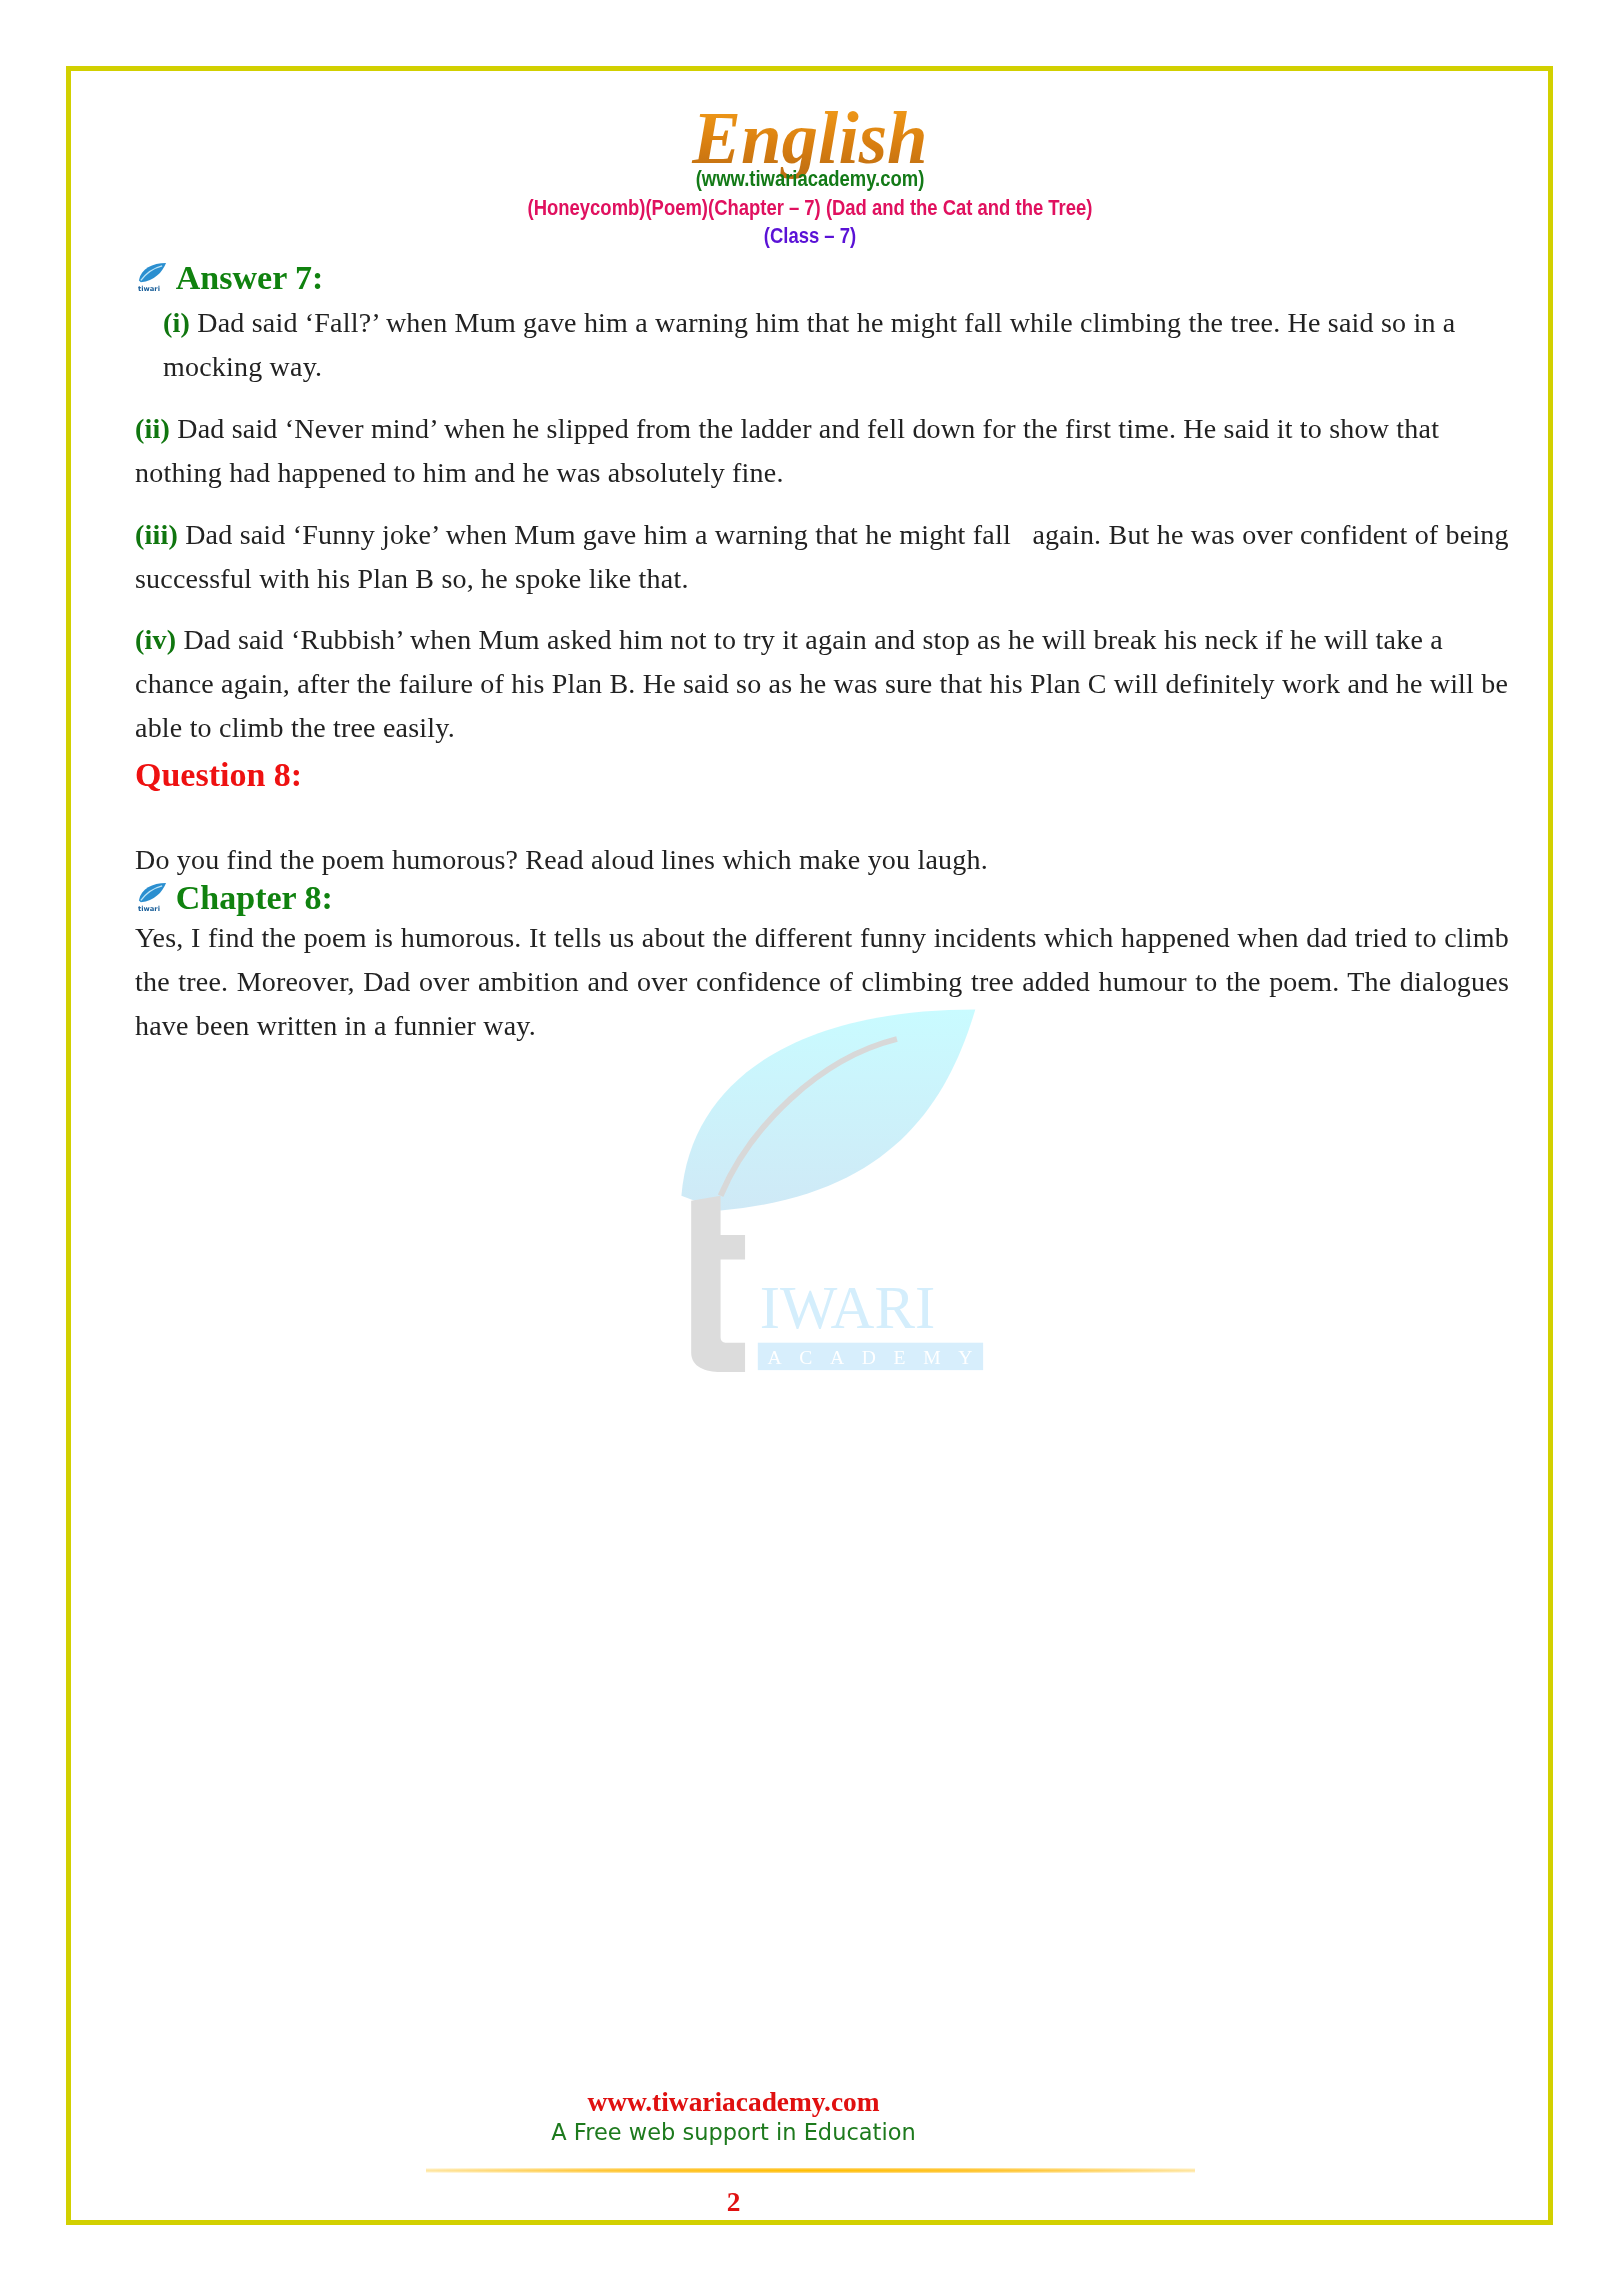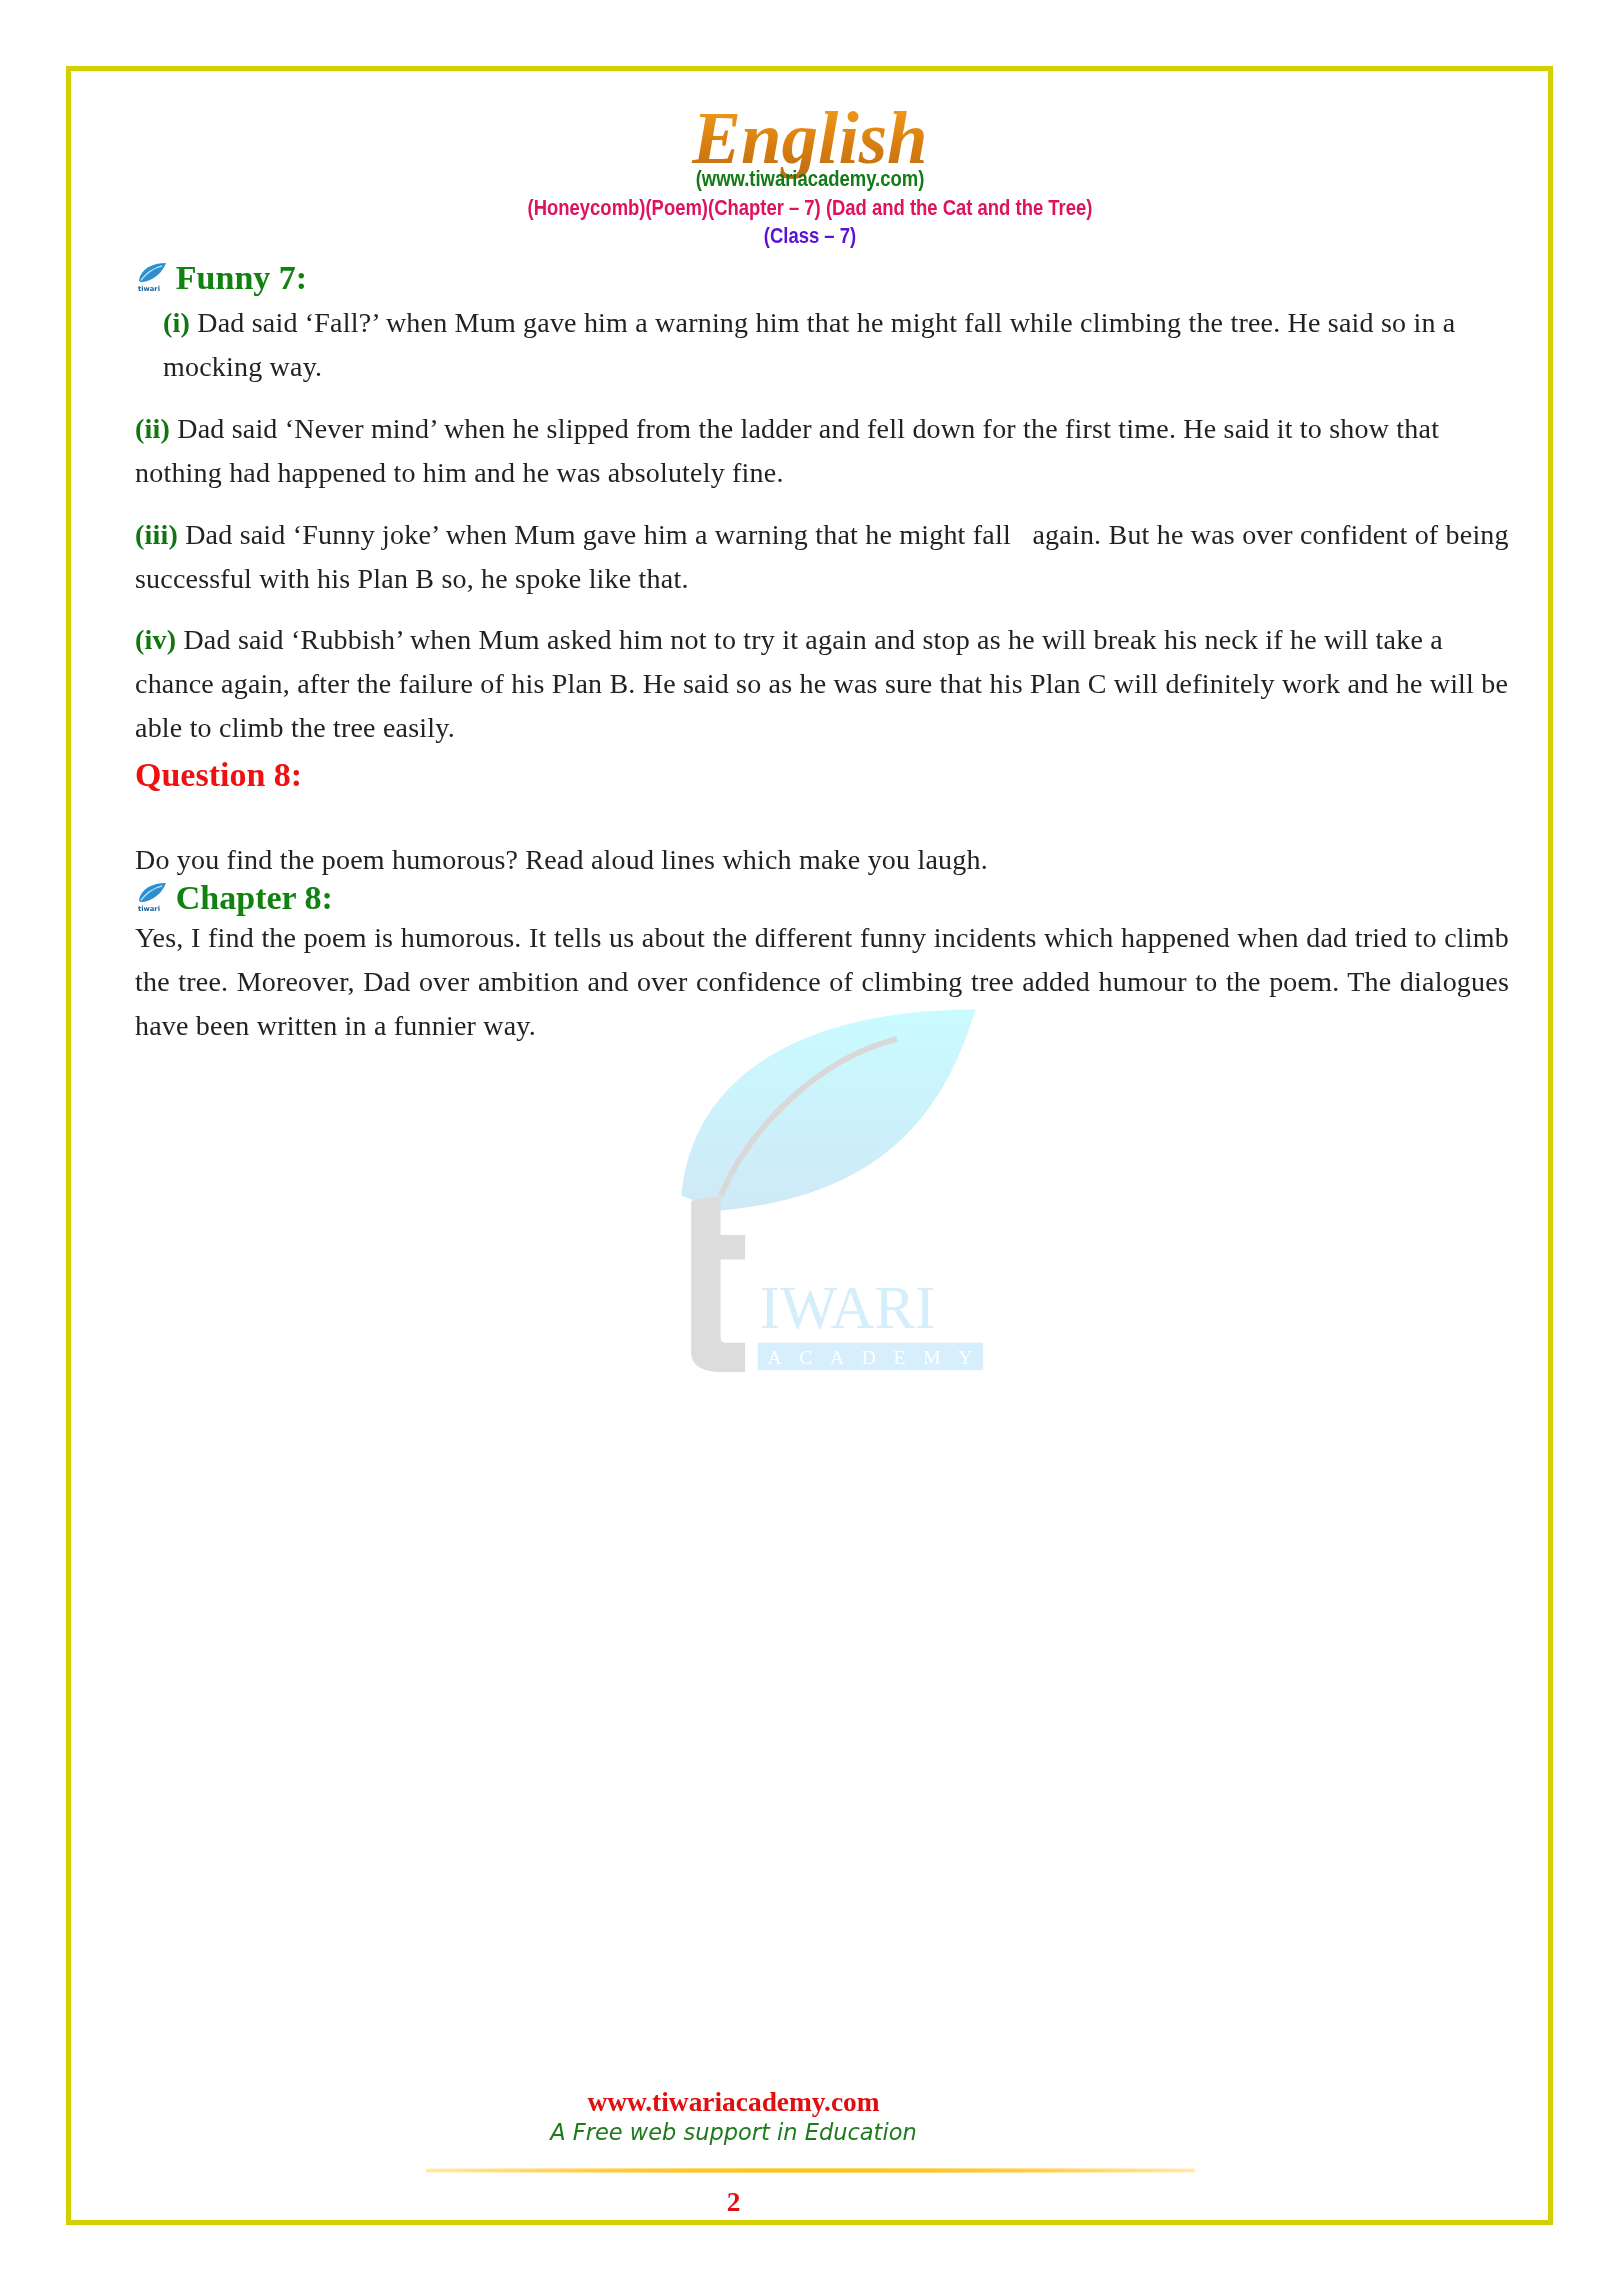--- a/index.html
+++ b/index.html
@@ -32,21 +32,21 @@
     position: absolute; left: 0; width: 1374px; font-family: "Liberation Serif", serif;
     font-size: 28px; line-height: 44px; color: #222; letter-spacing: 0.2px;
   }
   .para .lbl { color: #10760f; font-weight: bold; }
   .justify { text-align: justify; text-align-last: left; }
 
   .watermark { position: absolute; left: 652px; top: 990px; width: 338px; height: 387px; }
 
   .footer { position: absolute; left: 0; width: 1467px; text-align: center; }
   .f-url { top: 2086px; font-family: "Liberation Serif", serif; font-weight: bold; font-size: 27.4px; color: #e01010; line-height: 33px; }
-  .f-tag { top: 2117px; font-family: "DejaVu Sans", sans-serif; font-style: italic; font-size: 22.5px; color: #1d7a1d; line-height: 31px; }
+  .f-tag { top: 2117px; font-family: "DejaVu Sans", sans-serif; font-size: 22.5px; color: #1d7a1d; line-height: 31px; }
   .f-rule {
     position: absolute; left: 426px; top: 2168px; width: 769px; height: 4.9px;
     background: radial-gradient(ellipse at center, #ffbf00 0%, #ffc73a 40%, rgba(255,210,80,0.35) 80%, rgba(255,255,255,0) 100%);
   }
   .f-page { top: 2186px; font-family: "Liberation Serif", serif; font-weight: bold; font-size: 27.4px; color: #e01010; line-height: 33px; }
 </style>
 </head>
 <body>
 
 <div class="page-border"></div>
@@ -71,21 +71,21 @@
   <text x="118" y="382" font-family="Liberation Serif, serif" font-size="20" fill="#ffffff" letter-spacing="18">ACADEMY</text>
 </svg>
 
 <div class="content">
   <div class="ans-head" style="top:258px;">
     <svg class="icon" viewBox="0 0 34 32" style="font-size:35px">
       <path d="M4 20 C 6 8, 18 2, 32 2 C 28 12, 20 20, 6 22 Z" fill="#2b8fd0"></path>
       <path d="M6 20 C 12 12, 20 7, 28 5" stroke="#bde4f7" stroke-width="1.5" fill="none"></path>
       <rect x="2" y="24" width="30" height="7" fill="#ffffff"></rect>
       <text x="3" y="31" font-family="DejaVu Sans, sans-serif" font-size="7" fill="#1a5f9a">tiwari</text>
-    </svg><span>Funny 7:</span>
+    </svg><span>Answer 7:</span>
   </div>
 
   <div class="para" style="top:301px;margin-left:28px;"><span class="lbl">(i)</span><span> Dad said ‘Fall?’ when Mum gave him a warning him that he might fall while climbing the tree. He said so in a mocking way.</span></div>
   <div class="para" style="top:407px;"><span class="lbl">(ii)</span><span> Dad said ‘Never mind’ when he slipped from the ladder and fell down for the first time. He said it to show that nothing had happened to him and he was absolutely fine.</span></div>
   <div class="para" style="top:513px; white-space: pre-wrap;"><span class="lbl">(iii)</span><span> Dad said ‘Funny joke’ when Mum gave him a warning that he might fall   again. But he was over confident of being successful with his Plan B so, he spoke like that.</span></div>
   <div class="para" style="top:618px;"><span class="lbl">(iv)</span><span> Dad said ‘Rubbish’ when Mum asked him not to try it again and stop as he will break his neck if he will take a chance again, after the failure of his Plan B. He said so as he was sure that his Plan C will definitely work and he will be able to climb the tree easily.</span></div>
 
   <div class="q-head" style="top:755px;">Question 8:</div>
   <div class="para" style="top:838px;font-family:Liberation Serif, serif;">Do you find the poem humorous? Read aloud lines which make you laugh.</div>
 

